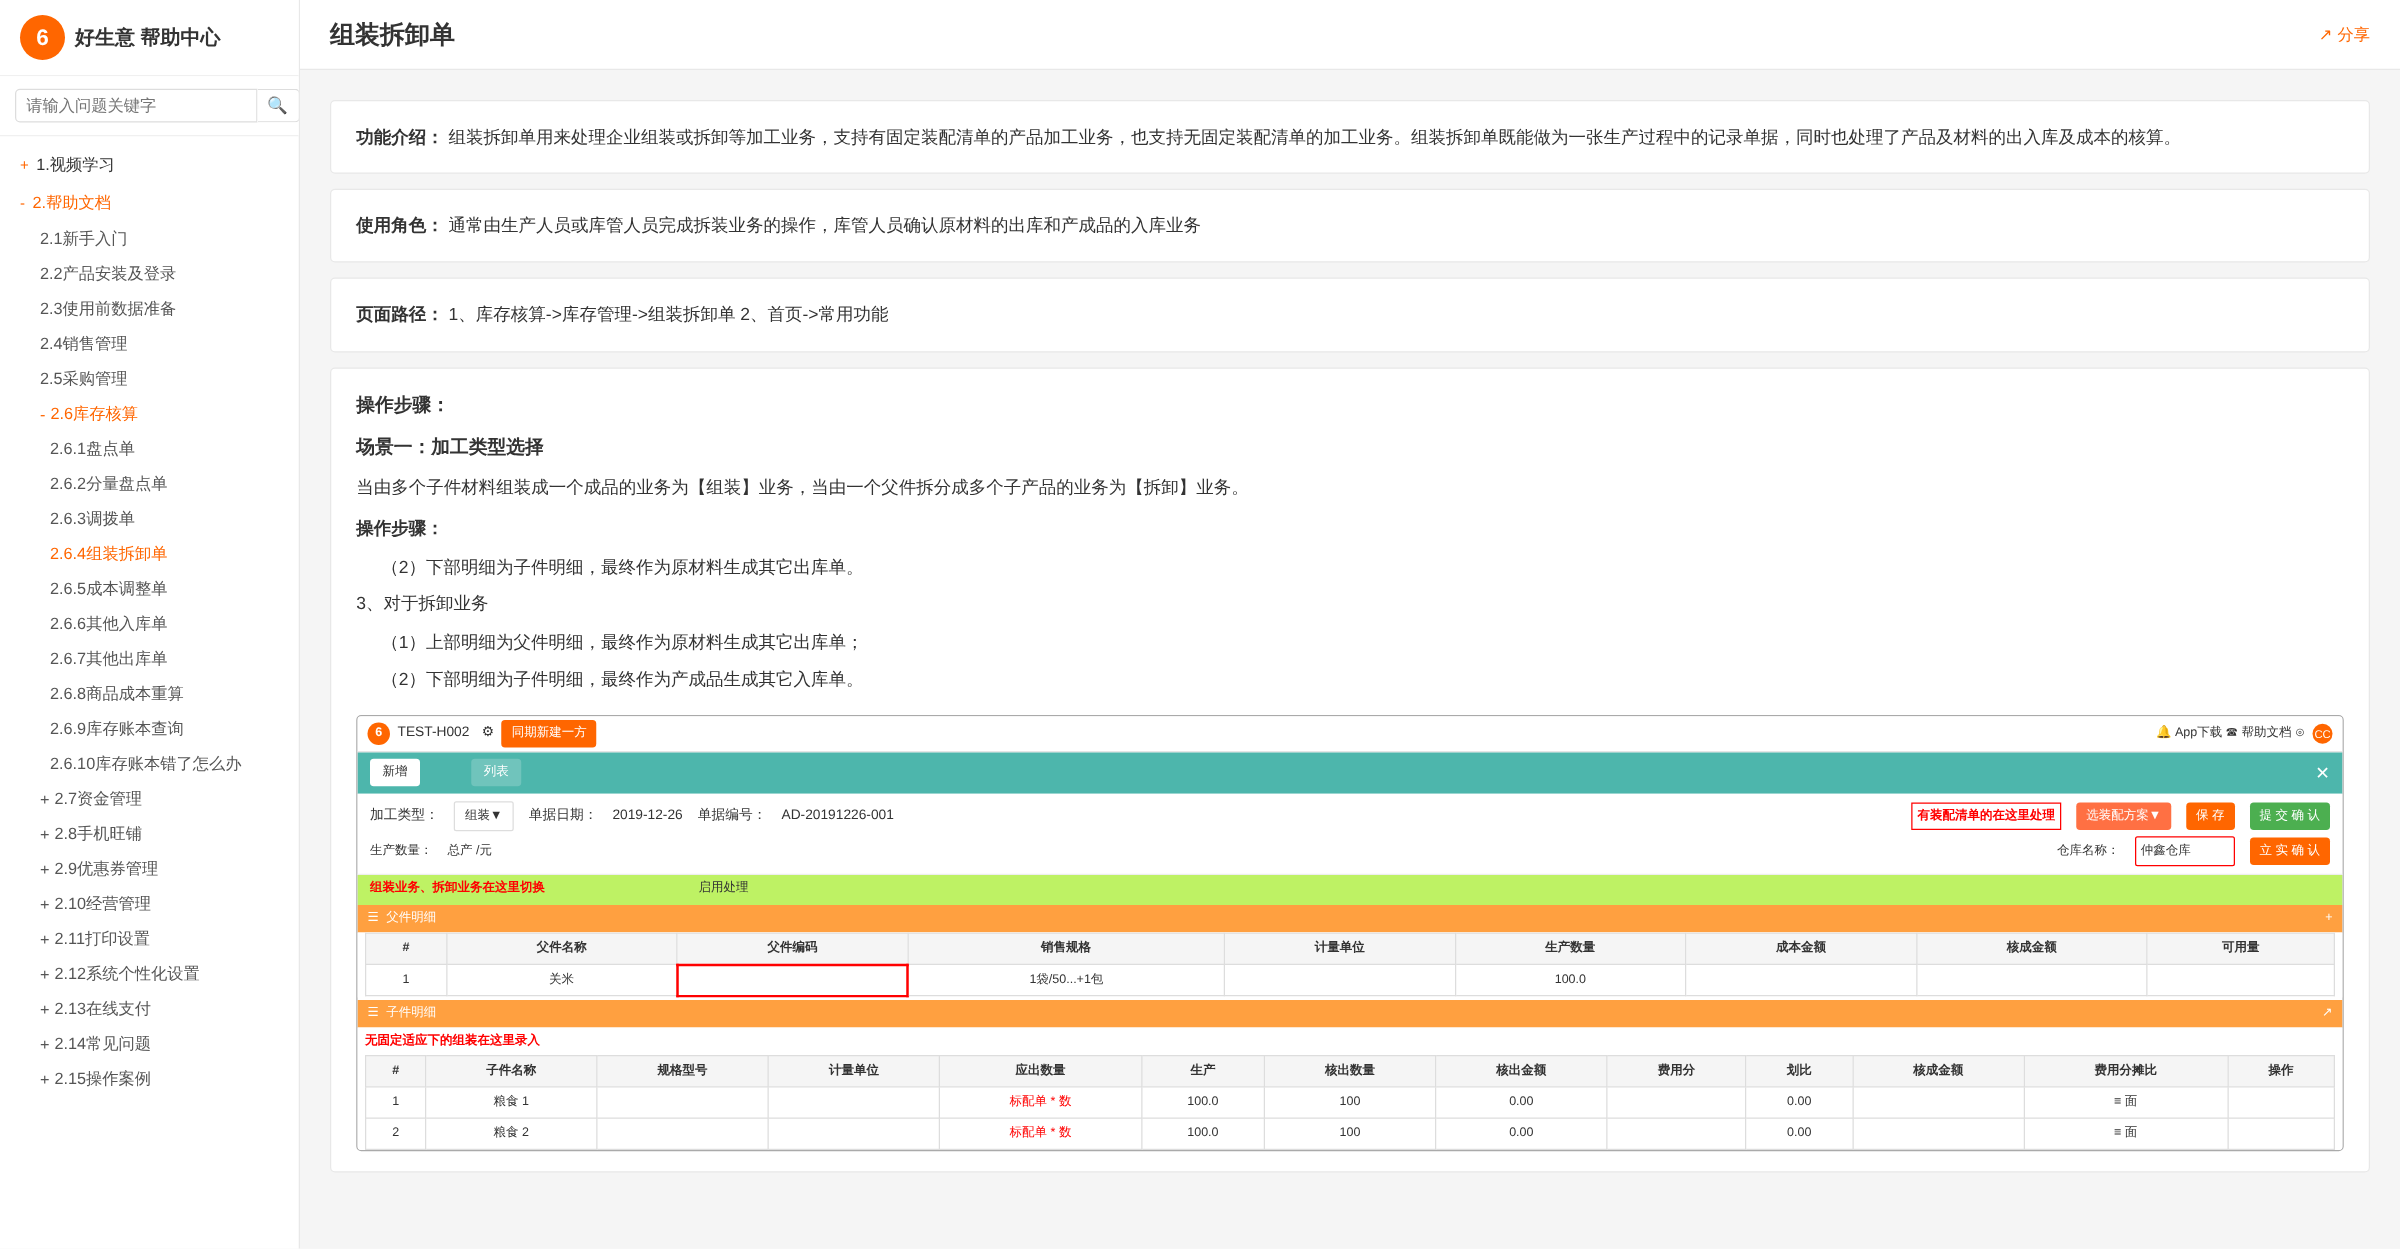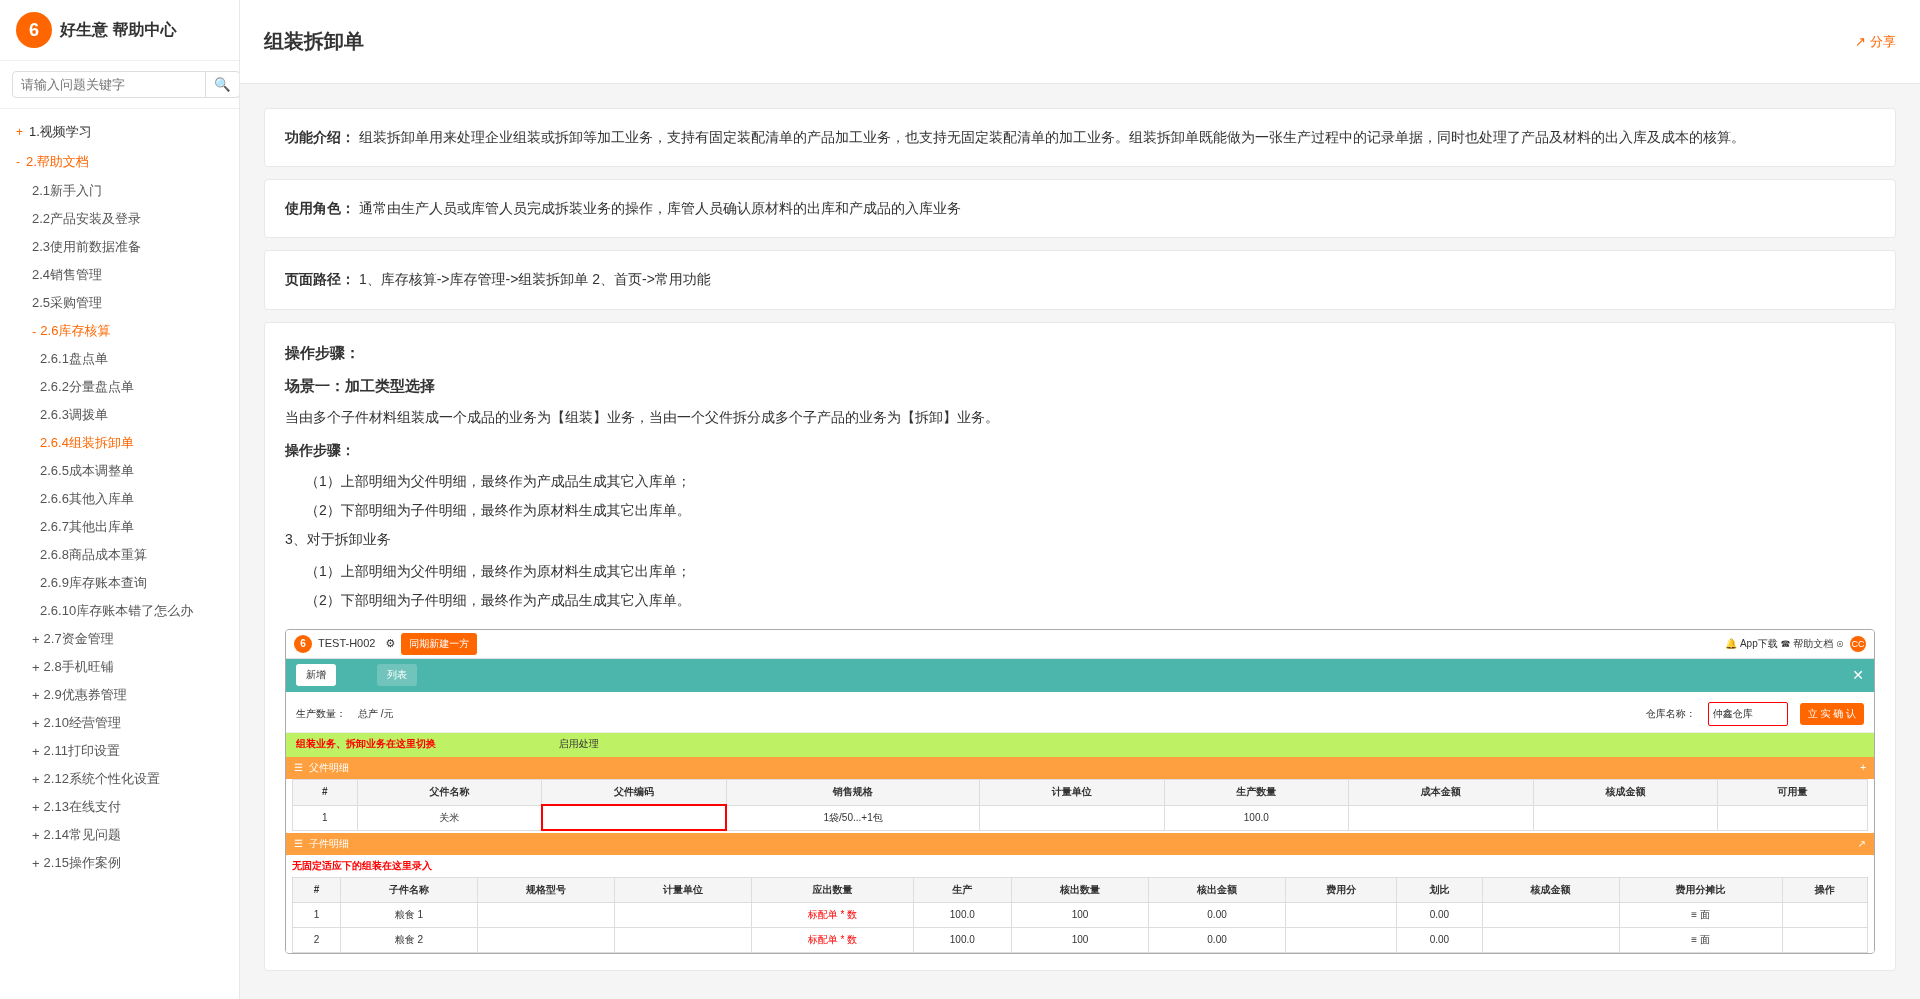--- a/index.html
+++ b/index.html
@@ -100,21 +100,21 @@
 
     
     #main {
       flex: 1;
       display: flex;
       flex-direction: column;
       overflow: hidden;
     }
     #main-header {
       background: #fff;
-      padding: 28px 24px;
+      padding: 14px 24px;
       border-bottom: 1px solid #e8e8e8;
       display: flex;
       align-items: center;
       justify-content: space-between;
     }
     #page-title-text {
       font-size: 20px;
       font-weight: bold;
       color: #333;
     }
@@ -284,21 +284,20 @@
     <div class="content-card">
       <span class="bold">页面路径：</span>
       <span>1、库存核算-&gt;库存管理-&gt;组装拆卸单 2、首页-&gt;常用功能</span>
     </div>
 
     <div class="content-card">
       <div class="section-title step-text">操作步骤：</div>
       <div class="section-title step-text">场景一：加工类型选择</div>
       <div class="step-text">当由多个子件材料组装成一个成品的业务为【组装】业务，当由一个父件拆分成多个子产品的业务为【拆卸】业务。</div>
       <div class="step-text" style="font-weight:bold; margin-top:8px;">操作步骤：</div>
-      <div class="sub-step">（1）上部明细为父件明细，最终作为产成品生成其它入库单；</div>
       <div class="sub-step">（2）下部明细为子件明细，最终作为原材料生成其它出库单。</div>
       <div class="step-text">3、对于拆卸业务</div>
       <div class="sub-step">（1）上部明细为父件明细，最终作为原材料生成其它出库单；</div>
       <div class="sub-step">（2）下部明细为子件明细，最终作为产成品生成其它入库单。</div>
 
       <div class="screenshot-container" style="margin-top:16px; border:1px solid #aaa;">
 
         <div style="background:#fff; border-bottom:1px solid #ddd; padding:3px 8px; display:flex; align-items:center; gap:6px; font-size:11px;">
           <span style="background:#f60; color:#fff; border-radius:50%; width:18px; height:18px; display:inline-flex; align-items:center; justify-content:center; font-weight:bold; font-size:10px;">6</span>
           <span>TEST-H002</span>
@@ -311,20 +310,34 @@
 
         <div style="background:#4db6ac; color:#fff; padding:4px 10px; display:flex; align-items:center; justify-content:space-between; font-size:11px;">
           <div style="display:flex; gap:6px;">
             <span style="background:#fff; color:#333; padding:2px 10px; border-radius:3px; font-size:10px; cursor:pointer;">新增</span>
             <span style="background:rgba(255,255,255,0.2); color:#fff; padding:2px 10px; border-radius:3px; font-size:10px; cursor:pointer;margin-left:35px;">列表</span>
           </div>
           <span style="cursor:pointer; font-size:14px;">✕</span>
         </div>
 
         <div style="background:#fff; padding:6px 10px; border-bottom:1px solid #eee; position:relative;">
+          <div style="display:flex; gap:12px; align-items:center; font-size:11px; flex-wrap:wrap;">
+            <span>加工类型：</span>
+            <span style="border:1px solid #ddd; padding:2px 8px; border-radius:2px; font-size:10px; cursor:pointer;">组装▼</span>
+            <span>单据日期：</span>
+            <span>2019-12-26</span>
+            <span>单据编号：</span>
+            <span>AD-20191226-001</span>
+            <span style="flex:1"></span>
+
+            <span style="color:red; font-size:10px; font-weight:bold; border:1px solid red; padding:1px 4px;">有装配清单的在这里处理</span>
+            <span style="background:#ff7043; color:#fff; padding:2px 8px; border-radius:3px; font-size:10px; cursor:pointer;">选装配方案▼</span>
+            <span style="background:#f60; color:#fff; padding:2px 8px; border-radius:3px; font-size:10px; cursor:pointer;">保 存</span>
+            <span style="background:#4caf50; color:#fff; padding:2px 8px; border-radius:3px; font-size:10px; cursor:pointer;">提 交 确 认</span>
+          </div>
           <div style="display:flex; gap:12px; align-items:center; margin-top:4px; font-size:10px;">
             <span>生产数量：</span>
             <span>总产 /元</span>
             <span style="flex:1;"></span>
             <span>仓库名称：</span>
             <span style="border:1px solid red; padding:2px 30px 2px 4px; border-radius:2px; font-size:10px; min-width:80px;">仲鑫仓库</span>
             <span style="background:#f60; color:#fff; padding:2px 8px; border-radius:3px; font-size:10px; cursor:pointer;">立 实 确 认</span>
           </div>
         </div>
 

